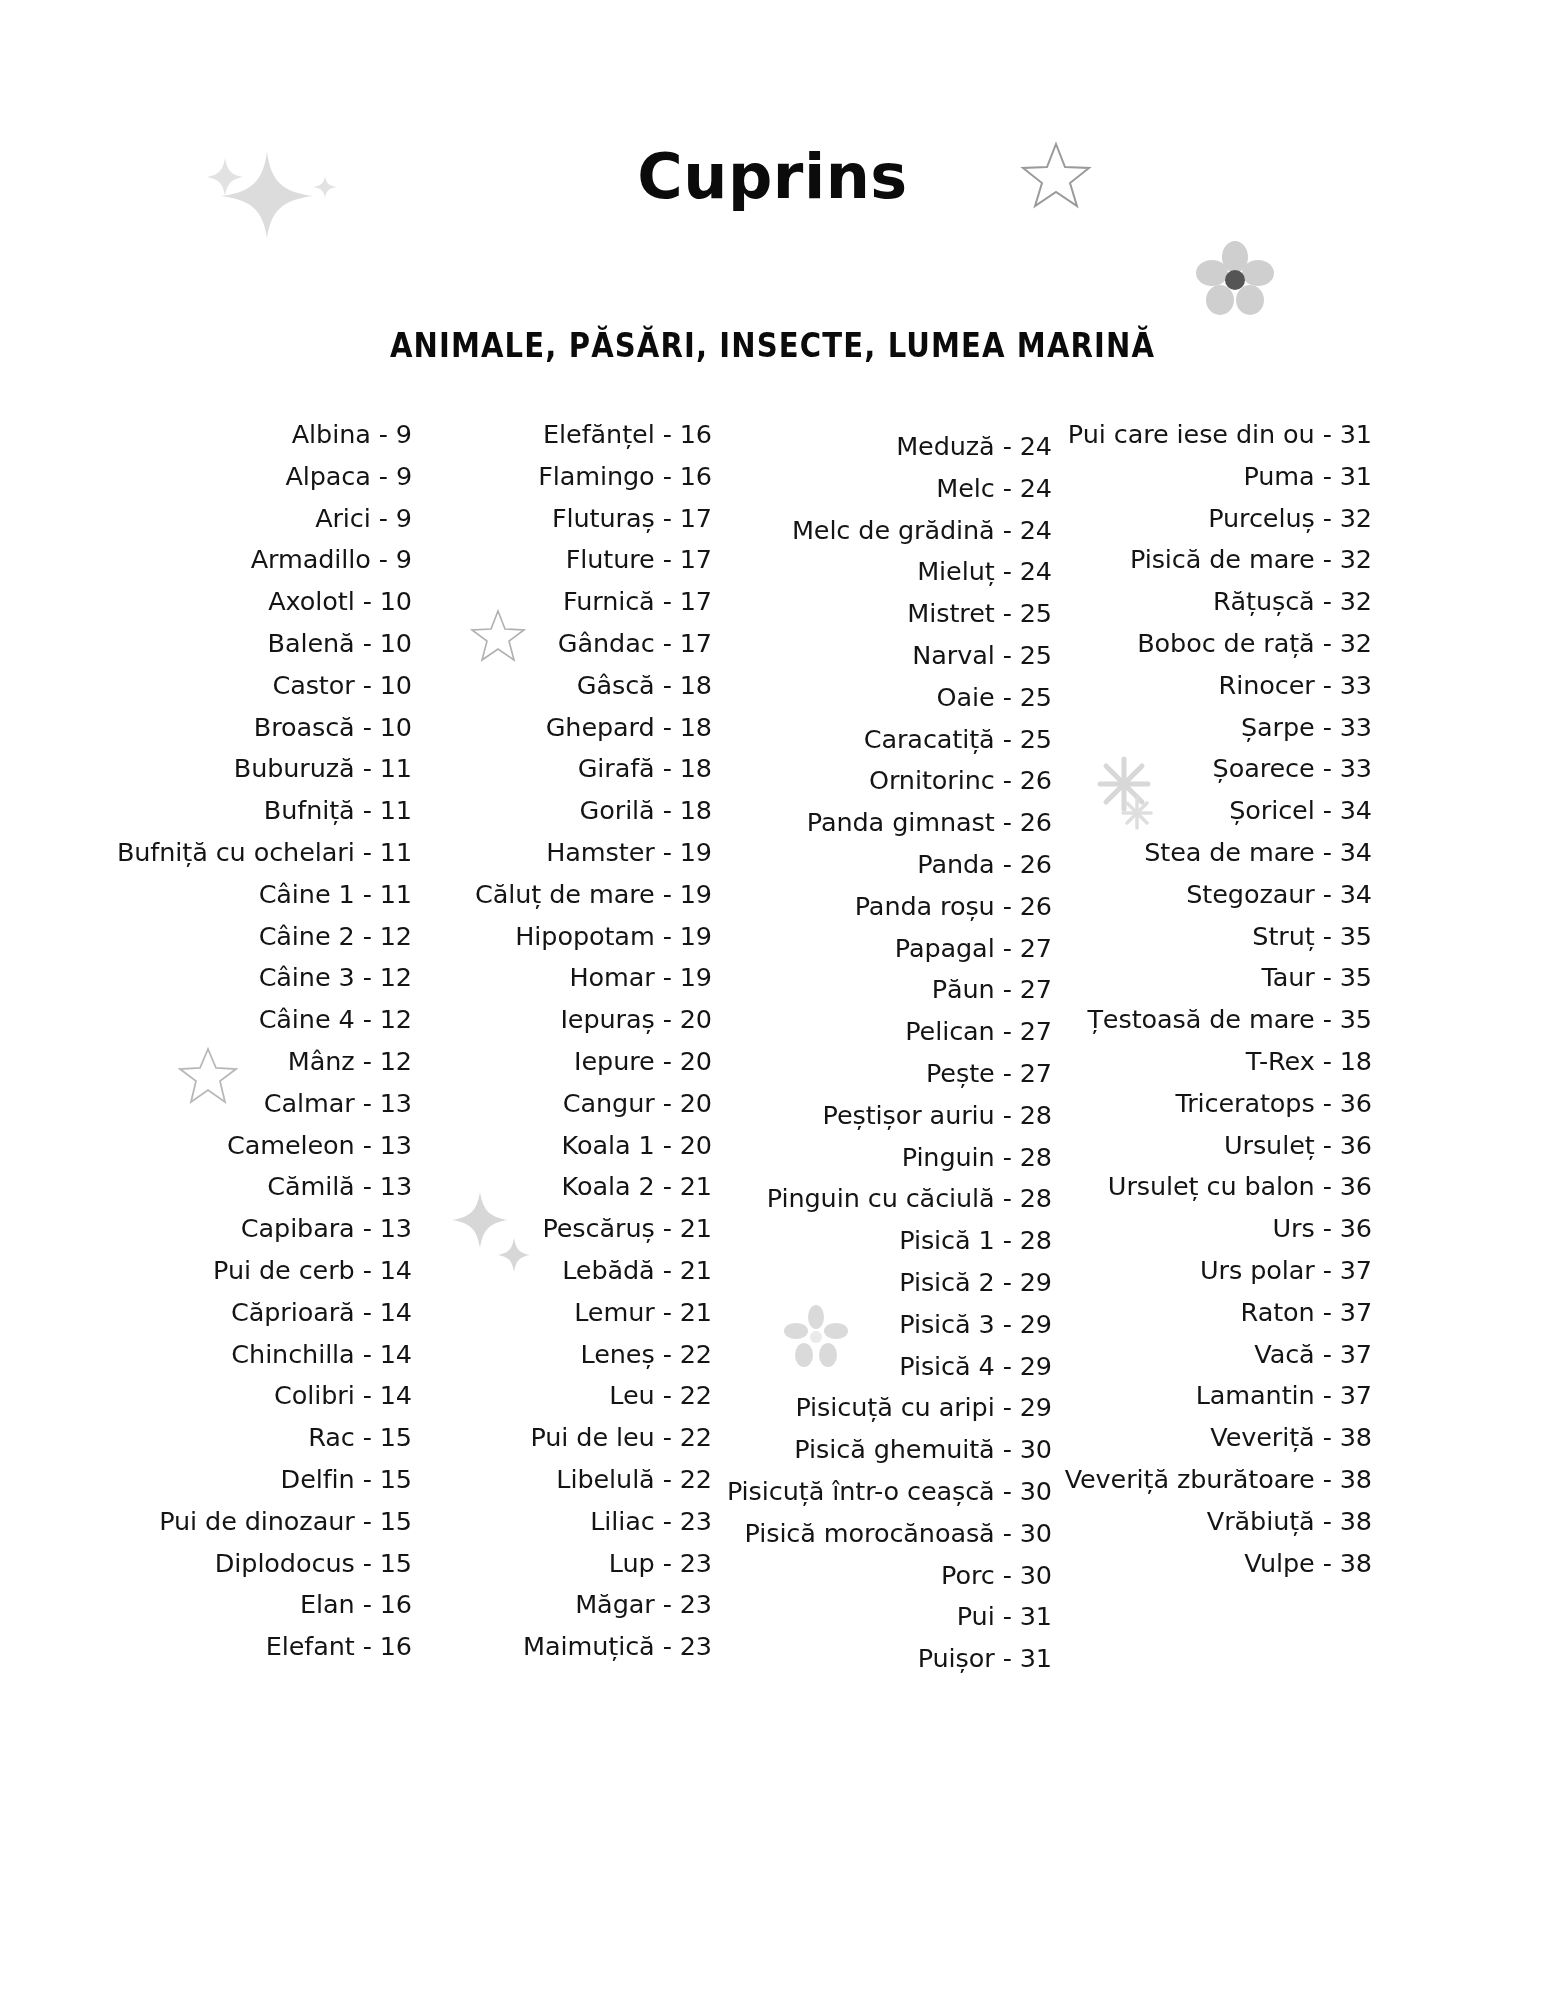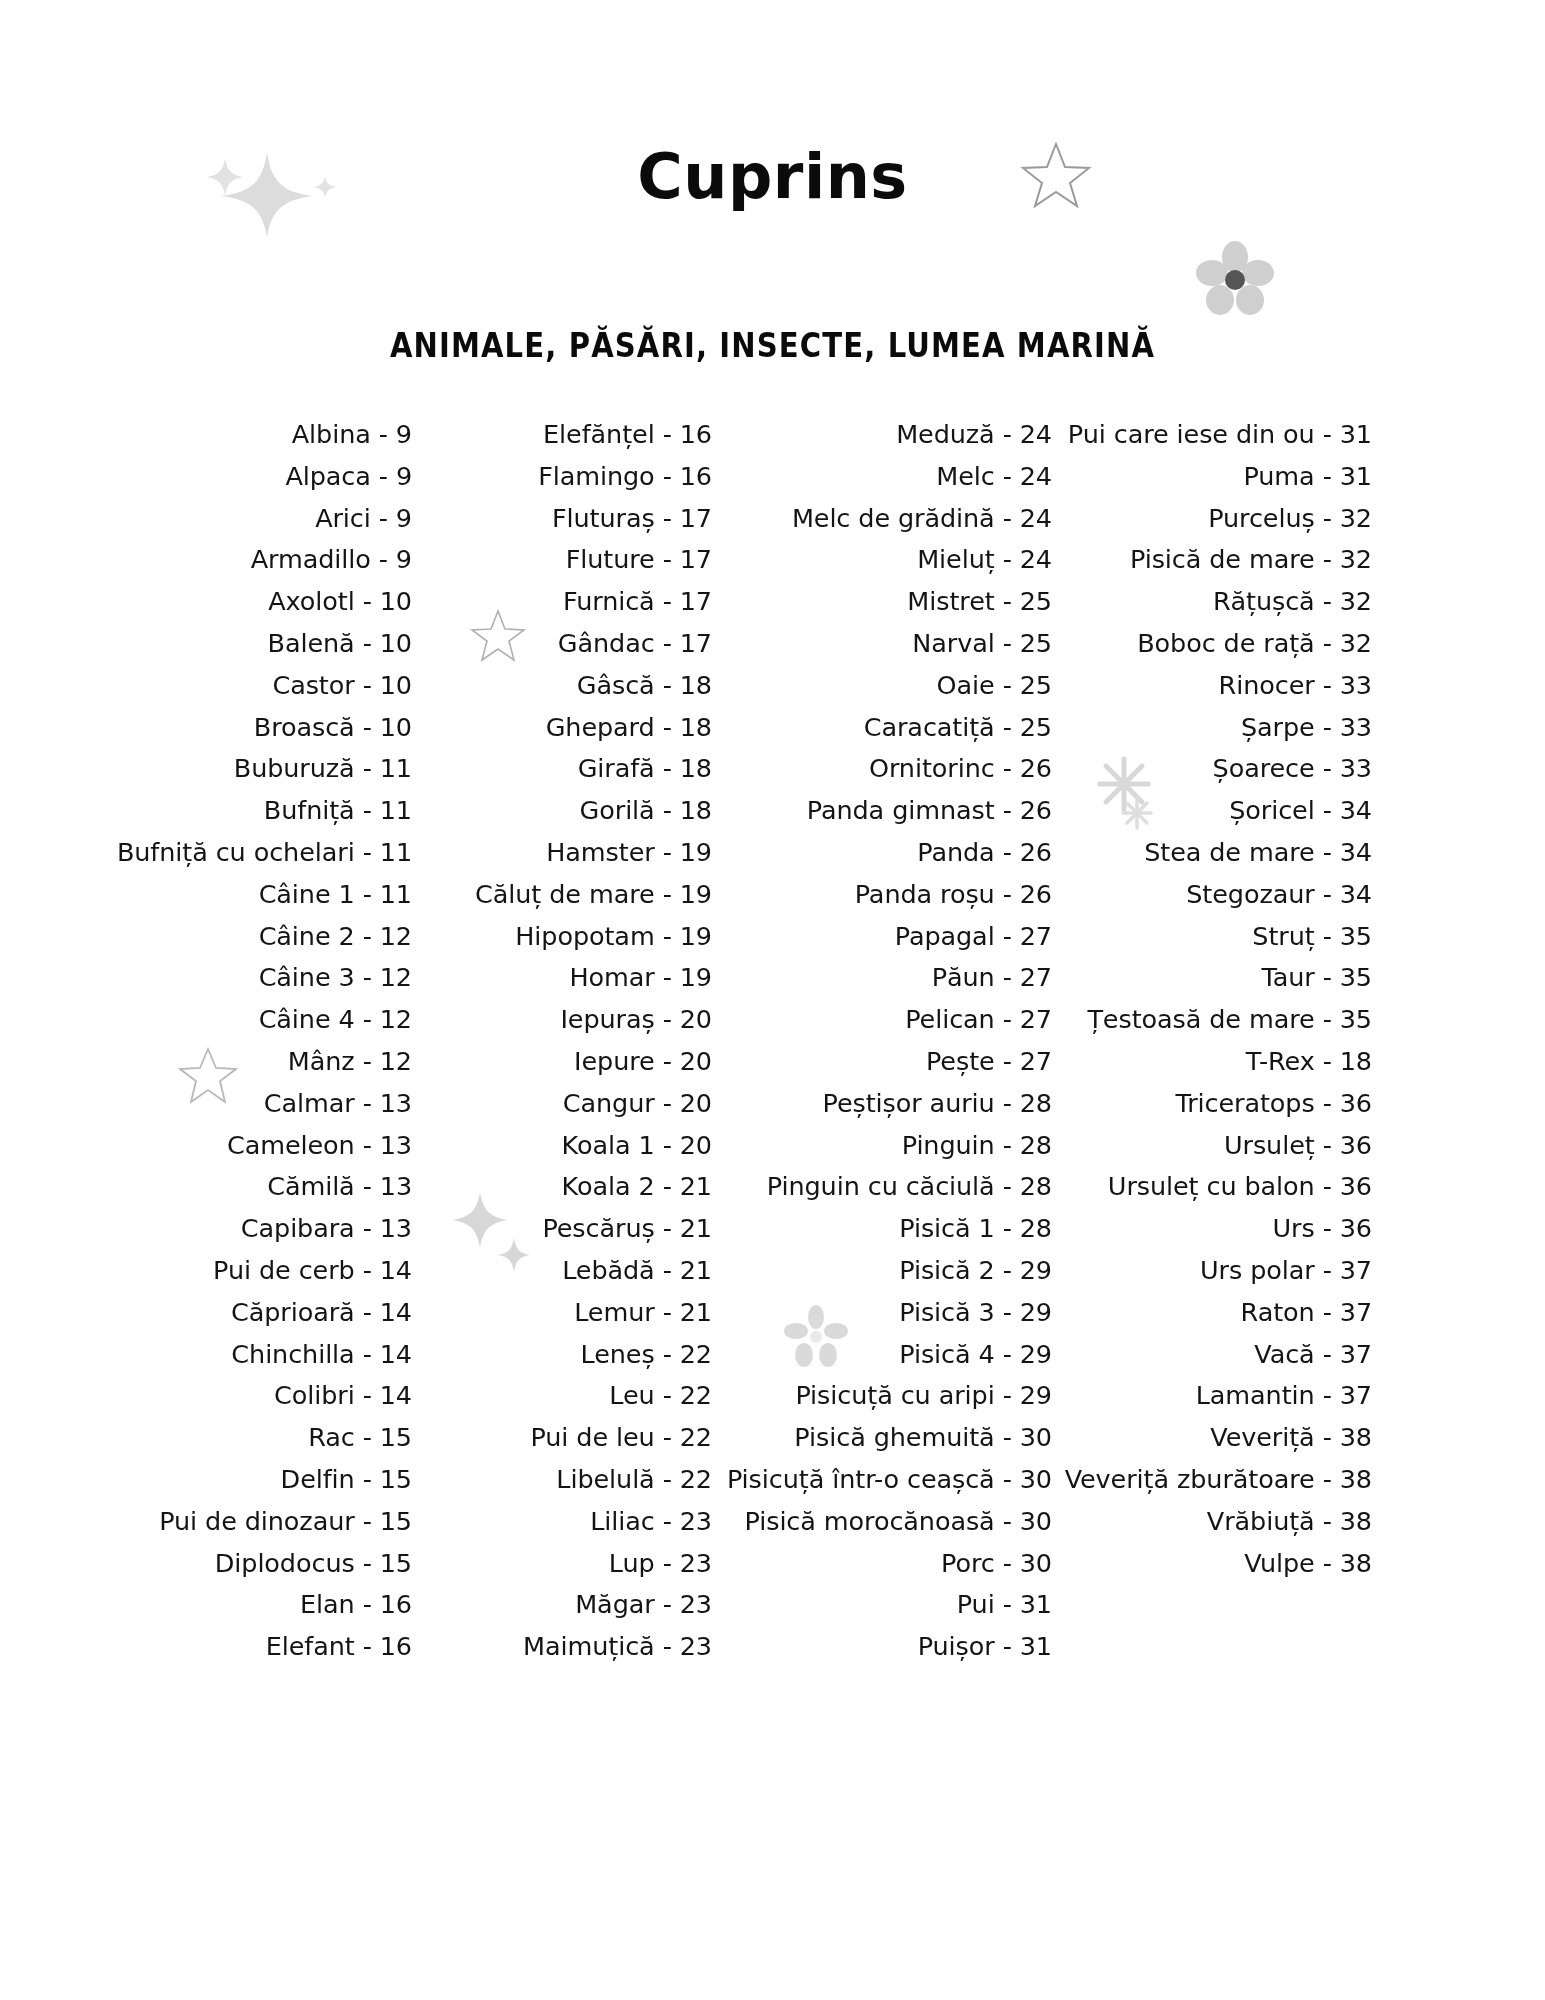--- a/index.html
+++ b/index.html
@@ -61,21 +61,21 @@
     flex-direction: row;
     align-items: flex-start;
     justify-content: flex-start;
   }
   .col {
     display: flex;
     flex-direction: column;
   }
   .col-1 { width: 340px; }
   .col-2 { width: 300px; }
-  .col-3 { width: 340px; }
+  .col-3 { width: 340px; margin-top: 12px; }
   .col-4 { width: 320px; align-items: flex-end; }
 
   .entry {
     text-align: right;
     font-family: "DejaVu Sans", sans-serif;
     font-size: 25.5px;
     line-height: 41.8px;
     color: #141414;
     white-space: nowrap;
     letter-spacing: -0.1px;

